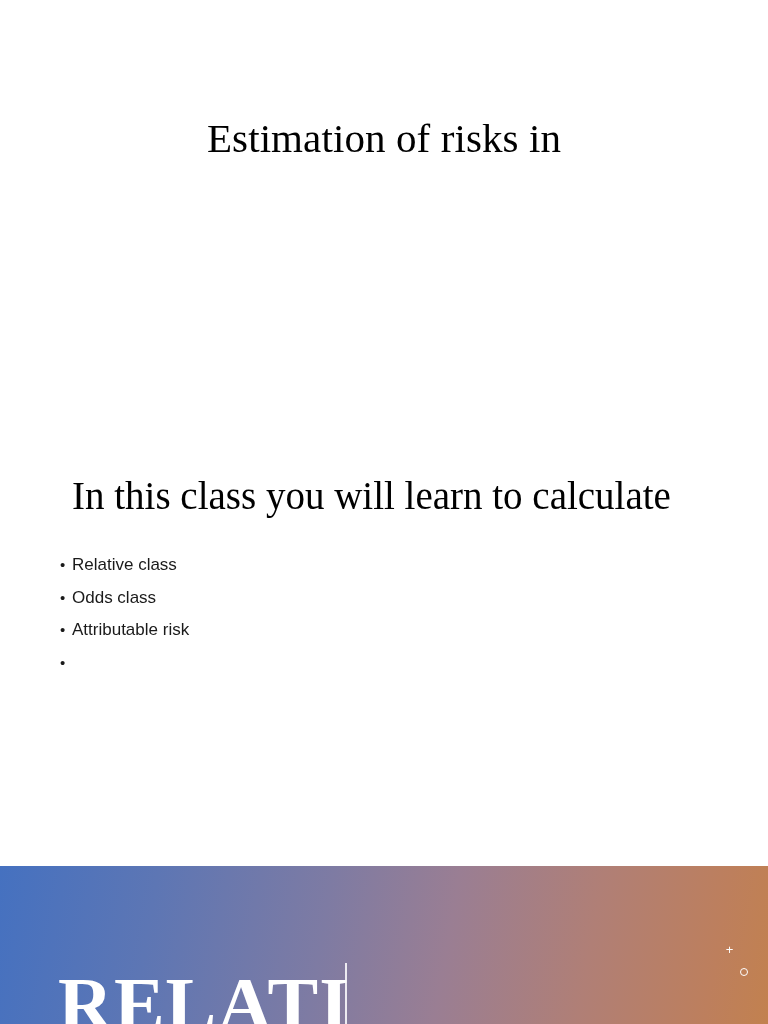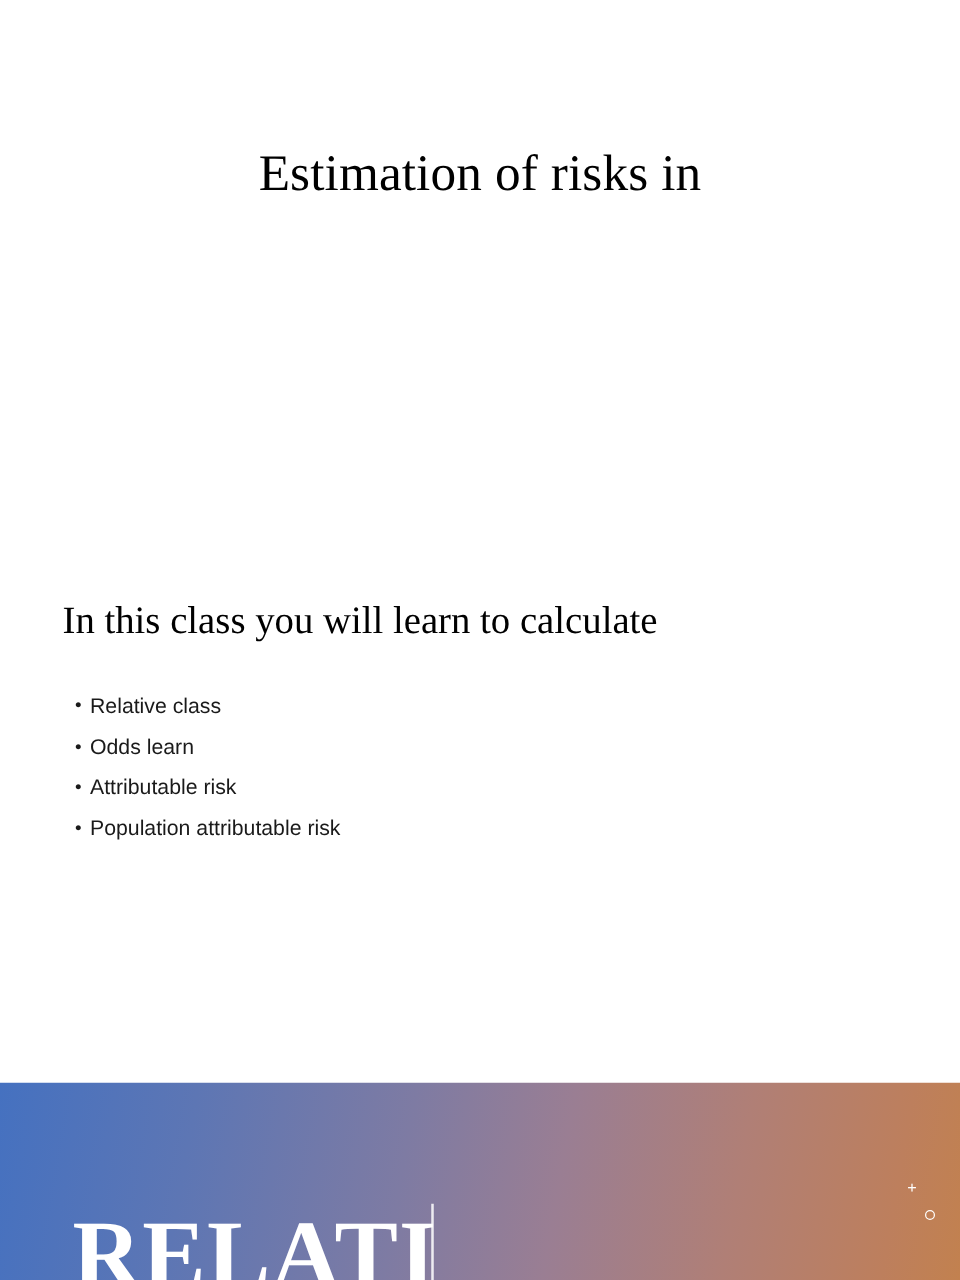--- a/index.html
+++ b/index.html
@@ -37,25 +37,25 @@
     letter-spacing: 0.1px;
   }
   .title-line {
     display: block;
     white-space: nowrap;
   }
 
   
   .subtitle {
     position: absolute;
-    left: 50px;
+    left: 72px;
     top: 478px;
     color: #000000;
     font-family: "Liberation Serif", serif;
-    font-size: 31px;
+    font-size: 39px;
     line-height: 36px;
     white-space: nowrap;
   }
 
   
   .bullet-list {
     position: absolute;
     left: 58px;
     top: 549px;
     margin: 0;
@@ -151,29 +151,28 @@
 
   <div class="subtitle">In this class you will learn to calculate</div>
 
   <ul class="bullet-list">
     <li class="bullet-item">
       <span class="bullet-dot">•</span>
       <span class="bullet-text">Relative class</span>
     </li>
     <li class="bullet-item">
       <span class="bullet-dot">•</span>
-      <span class="bullet-text">Odds learn</span>
+      <span class="bullet-text">Odds class</span>
     </li>
     <li class="bullet-item">
       <span class="bullet-dot">•</span>
       <span class="bullet-text">Attributable risk</span>
     </li>
     <li class="bullet-item">
       <span class="bullet-dot">•</span>
-      <span class="bullet-text">Population attributable risk</span>
     </li>
   </ul>
 
   <div class="banner">
     <div class="banner-bg"></div>
   </div>
 
   <div class="banner-word">RELATI</div>
   <div class="banner-divider"></div>
   <div class="mark-plus">+</div>

